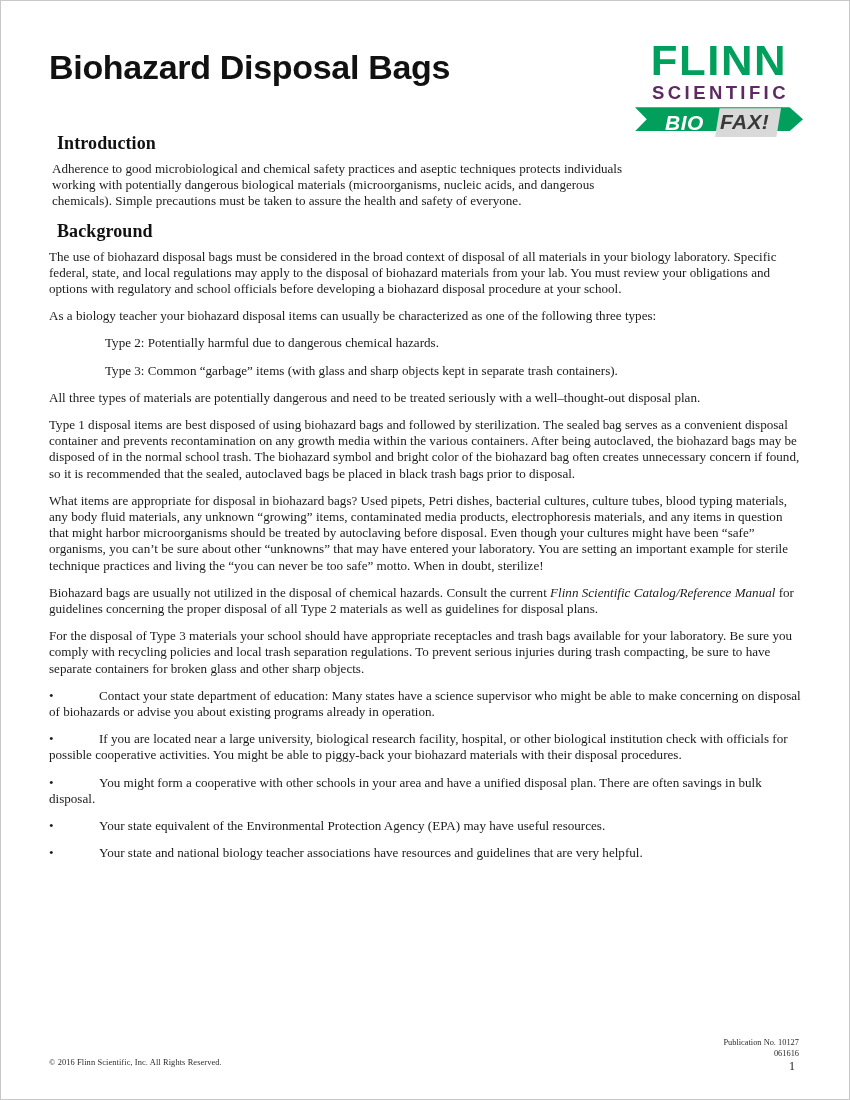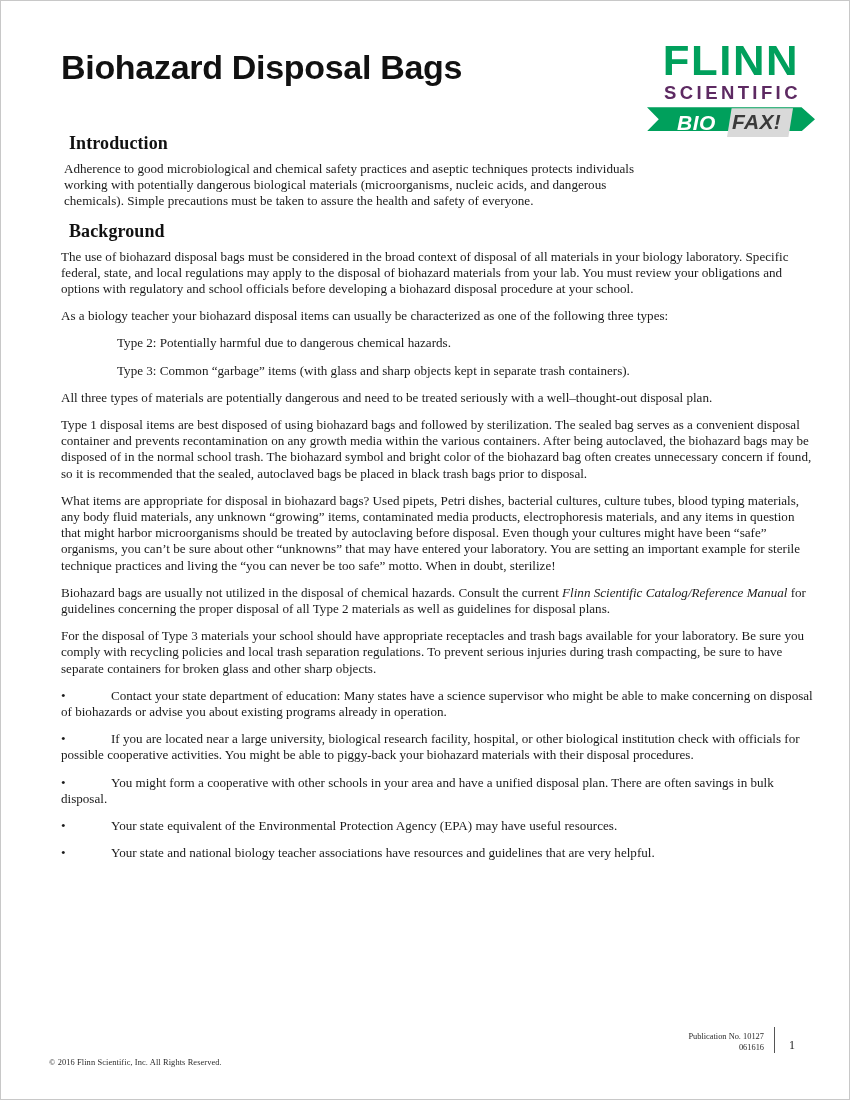--- a/index.html
+++ b/index.html
@@ -16,21 +16,21 @@
     position: relative;
     width: 850px;
     height: 1100px;
     background: #ffffff;
     border: 1px solid #c8c8c8;
     box-sizing: border-box;
     overflow: hidden;
   }
   .content {
     position: absolute;
-    left: 60px;
+    left: 48px;
     top: 40px;
     width: 754px;
   }
 
   
   .header {
     position: relative;
     height: 92px;
   }
   .doc-title {
@@ -177,24 +177,25 @@
     position: absolute;
     left: 0;
     bottom: 2px;
     font-size: 8.4px;
     color: #2a2a2a;
     letter-spacing: 0.1px;
   }
   .pubblock {
     position: absolute;
     right: 0;
-    bottom: 16px;
+    bottom: 0;
     display: flex;
     align-items: flex-end;
     height: 32px;
+    flex-direction: column;
   }
   .pubtext {
     text-align: right;
     font-size: 8.4px;
     line-height: 11px;
     color: #2a2a2a;
     padding-right: 10px;
   }
   .pub-divider {
     width: 1px;

